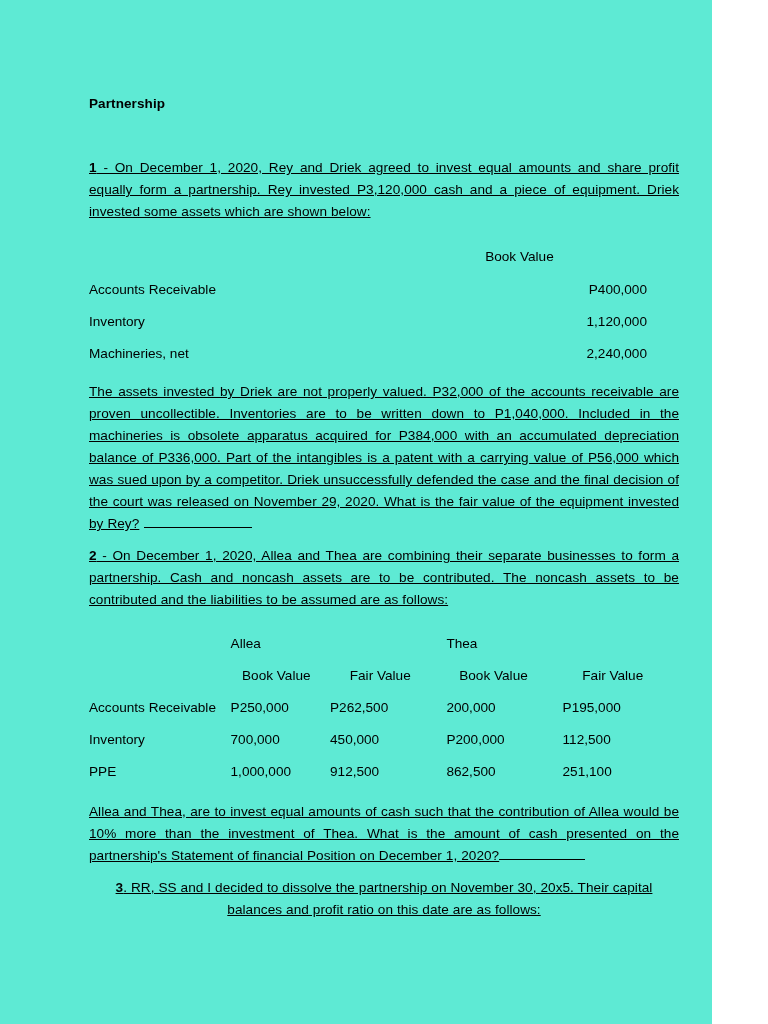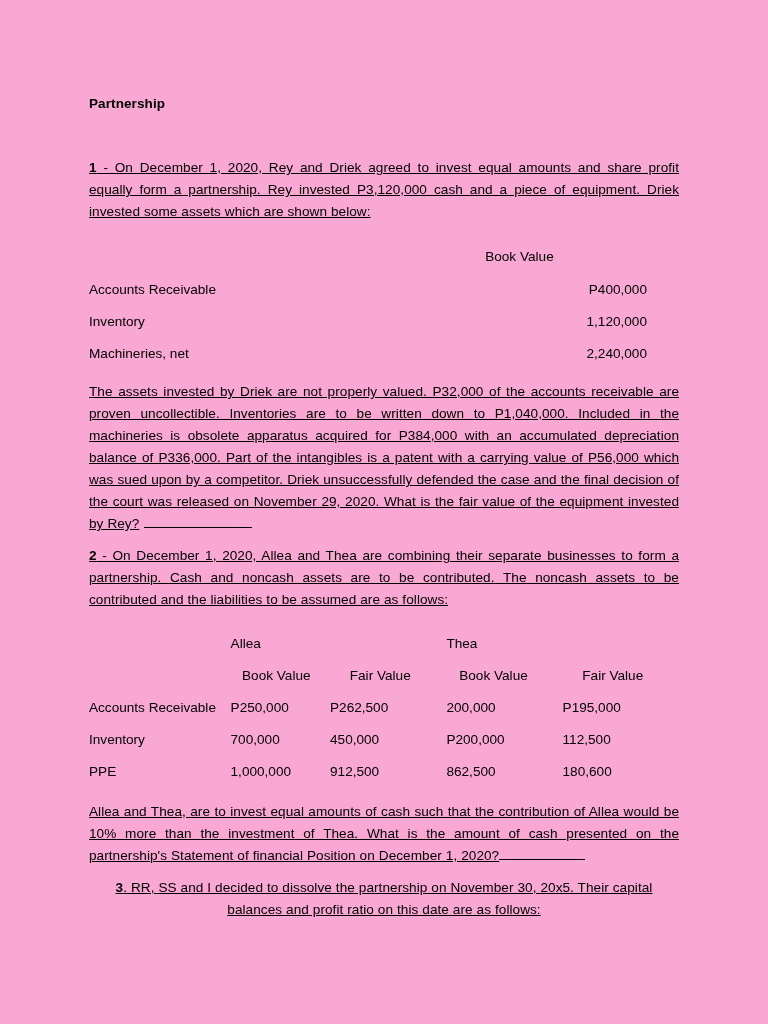--- a/index.html
+++ b/index.html
@@ -10,23 +10,23 @@
   body {
     width: 768px;
     height: 1024px;
     font-family: "Liberation Sans", sans-serif;
     color: #000000;
     -webkit-font-smoothing: antialiased;
   }
 
   .page {
     position: relative;
-    width: 768px;
+    width: 712px;
     height: 1024px;
-    background: #f9a8d4;
+    background: #5eead4;
     overflow: hidden;
   }
 
   .content {
     position: absolute;
     left: 89px;
     top: 95px;
     width: 590px;
   }
 
@@ -184,21 +184,21 @@
           <td class="num c1">700,000</td>
           <td class="num c2">450,000</td>
           <td class="num c3">P200,000</td>
           <td class="num c4">112,500</td>
         </tr>
         <tr>
           <td class="rowlabel">PPE</td>
           <td class="num c1">1,000,000</td>
           <td class="num c2">912,500</td>
           <td class="num c3">862,500</td>
-          <td class="num c4">180,600</td>
+          <td class="num c4">251,100</td>
         </tr>
       </tbody>
     </table>
 
     <p class="para"><span>Allea and Thea, are to invest equal amounts of cash such that the contribution of Allea would be 10% more than the investment of Thea. What is the amount of cash presented on the partnership's Statement of financial Position on December 1, 2020?</span><span class="blank w2"></span></p>
 
     <p class="para last-left"><span class="qnum">3</span><span>. RR, SS and I decided to dissolve the partnership on November 30, 20x5. Their capital balances and profit ratio on this date are as follows:</span></p>
 
   </div>
 </div>

